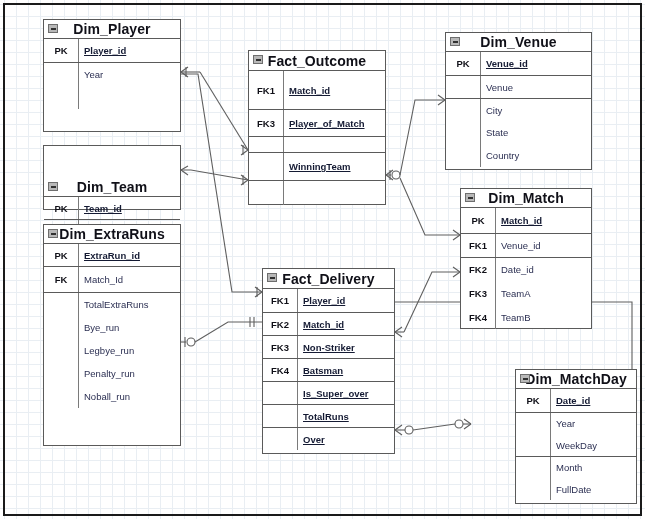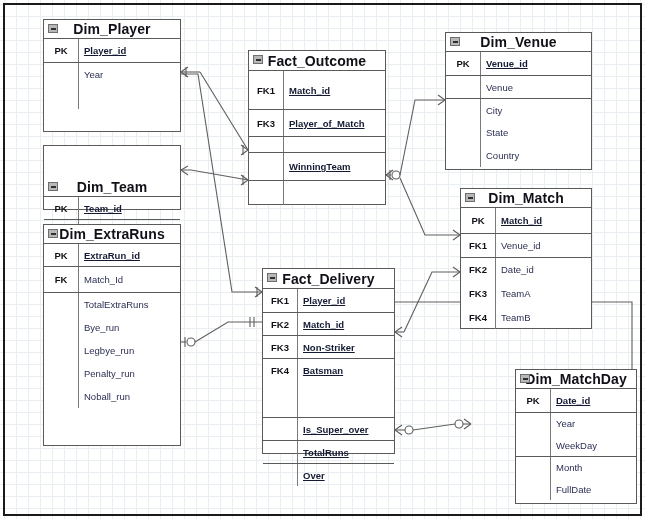--- a/index.html
+++ b/index.html
@@ -295,21 +295,21 @@
             <div class="fld pk">Match_id</div>
           </div>
           <div class="row sep-top" style="height: 23px;">
             <div class="key">FK3</div>
             <div class="fld pk">Non-Striker</div>
           </div>
           <div class="row sep-top" style="height: 23px;">
             <div class="key">FK4</div>
             <div class="fld pk">Batsman</div>
           </div>
-          <div class="row sep-top" style="height: 23px; margin-top: 36px;">
+          <div class="row sep-top" style="height: 23px;">
             <div class="key"></div>
             <div class="fld pk">Is_Super_over</div>
           </div>
           <div class="row sep-top" style="height: 23px;">
             <div class="key"></div>
             <div class="fld pk">TotalRuns</div>
           </div>
           <div class="row sep-top" style="height: 23px;">
             <div class="key"></div>
             <div class="fld pk">Over</div>

